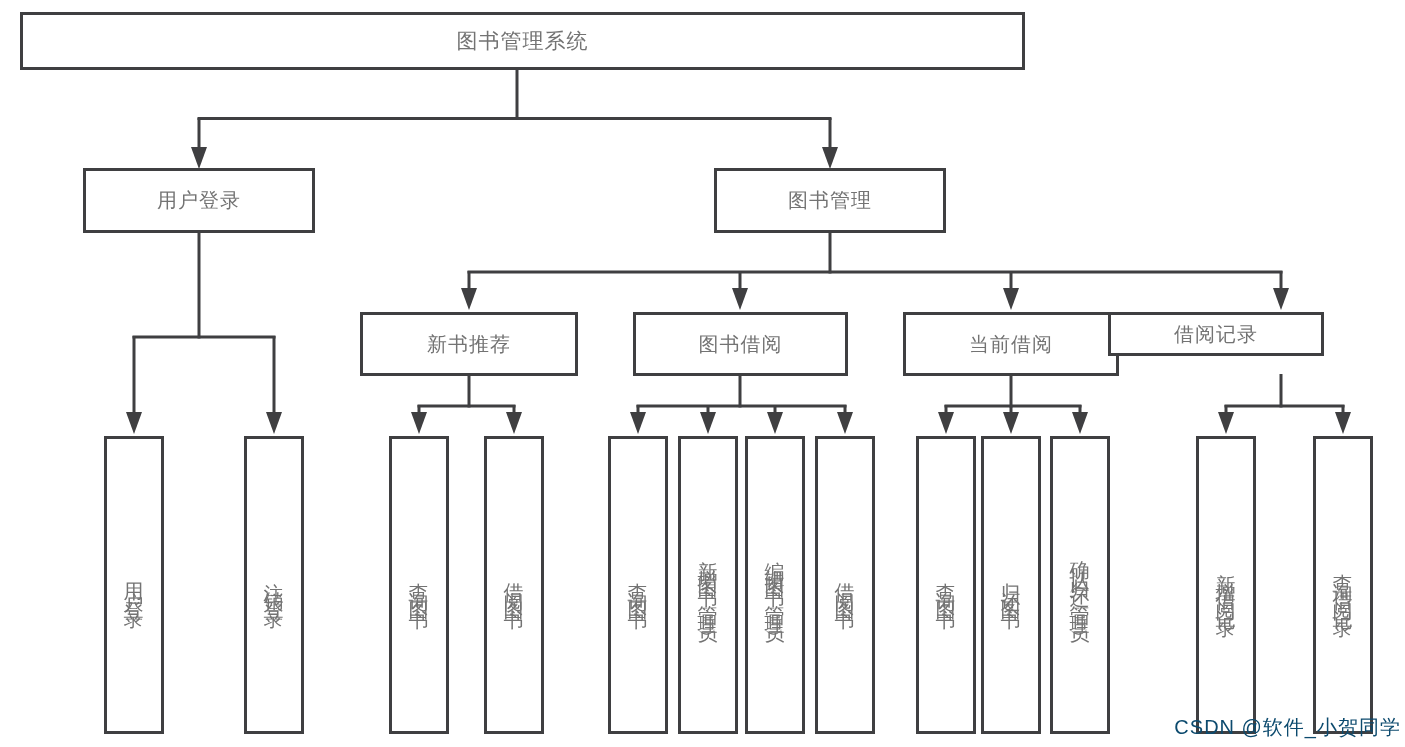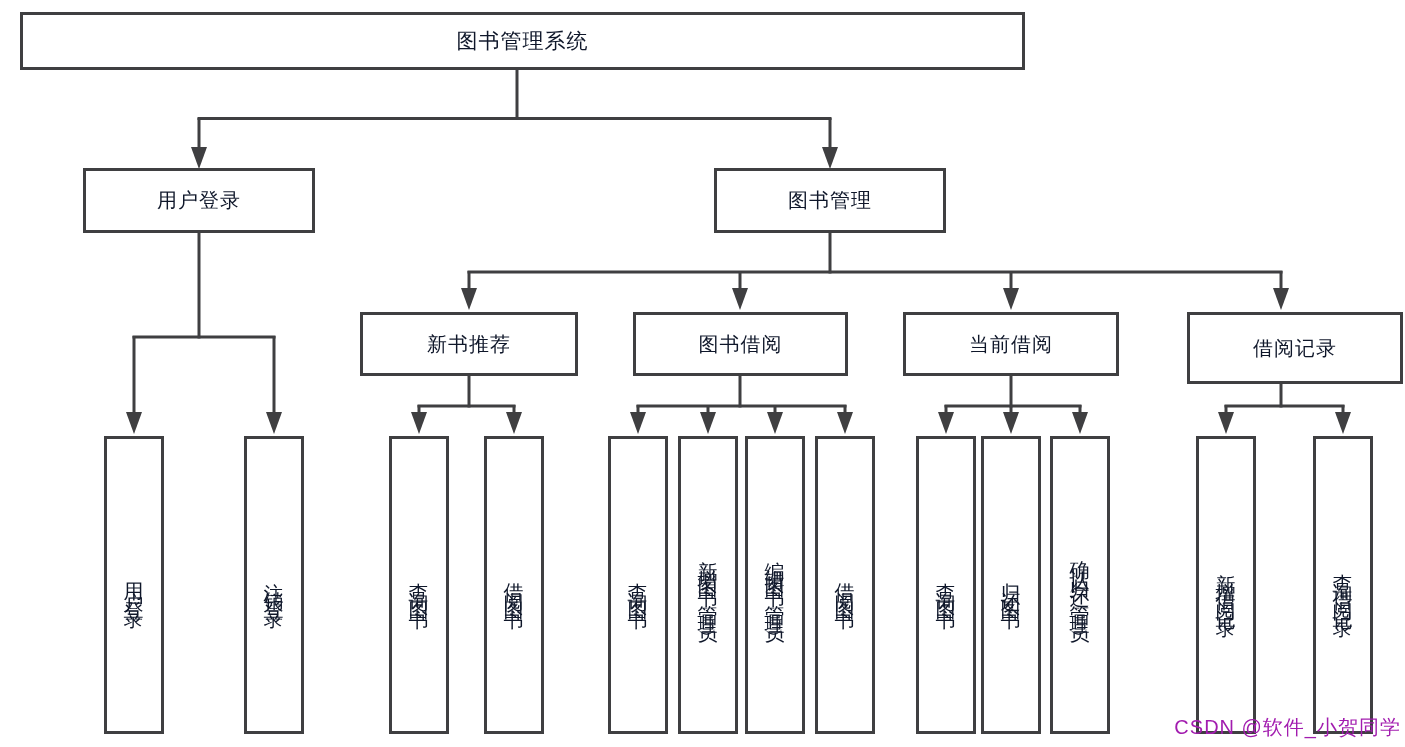--- a/index.html
+++ b/index.html
@@ -3,32 +3,32 @@
 <meta charset="utf-8">
 <style>
   html,body{margin:0;padding:0;background:#ffffff;}
   .canvas{
     position:relative;width:1405px;height:747px;background:#ffffff;
     font-family:"Liberation Sans",sans-serif;overflow:hidden;
   }
   svg.connectors{position:absolute;left:0;top:0;z-index:1;}
   .node{
     position:absolute;box-sizing:border-box;z-index:2;
-    border:3px solid #3f3f41;background:#ffffff;color:#0f172a;
+    border:3px solid #3f3f41;background:#ffffff;color:#737373;
     display:flex;align-items:center;justify-content:center;
   }
   .hbox{font-size:20px;letter-spacing:1px;white-space:nowrap;}
   .root{font-size:21px;}
   .vbox{
     writing-mode:vertical-rl;text-orientation:mixed;
     font-size:20px;letter-spacing:9px;line-height:1;
   }
   .watermark{
     position:absolute;right:4px;top:714px;z-index:5;
-    font-size:20px;color:#a21caf;letter-spacing:1px;white-space:nowrap;
+    font-size:20px;color:#0c4a6e;letter-spacing:1px;white-space:nowrap;
   }
 </style>
 </head>
 <body>
 
 <div class="canvas">
 
   <svg class="connectors" width="1405" height="747" viewBox="0 0 1405 747">
     <g stroke="#3f3f41" stroke-width="3" fill="none">
 
@@ -99,21 +99,21 @@
   </svg>
 
   <div class="node hbox root" style="left:20px;top:12px;width:1005px;height:58px">图书管理系统</div>
 
   <div class="node hbox" style="left:83px;top:168px;width:232px;height:65px">用户登录</div>
   <div class="node hbox" style="left:360px;top:312px;width:218px;height:64px">新书推荐</div>
 
   <div class="node hbox" style="left:714px;top:168px;width:232px;height:65px">图书管理</div>
   <div class="node hbox" style="left:633px;top:312px;width:215px;height:64px">图书借阅</div>
   <div class="node hbox" style="left:903px;top:312px;width:216px;height:64px">当前借阅</div>
-  <div class="node hbox" style="left:1187px;top:312px;width:216px;height:72px">借阅记录</div>
+  <div class="node hbox" style="left:1108px;top:312px;width:216px;height:44px">借阅记录</div>
 
   <div class="node vbox" style="left:104px;top:436px;width:60px;height:298px">用户登录</div>
   <div class="node vbox" style="left:244px;top:436px;width:60px;height:298px">注销登录</div>
 
   <div class="node vbox" style="left:389px;top:436px;width:60px;height:298px">查询图书</div>
   <div class="node vbox" style="left:484px;top:436px;width:60px;height:298px">借阅图书</div>
 
   <div class="node vbox" style="left:608px;top:436px;width:60px;height:298px">查询图书</div>
   <div class="node vbox" style="left:678px;top:436px;width:60px;height:298px">新增图书（管理员）</div>
   <div class="node vbox" style="left:745px;top:436px;width:60px;height:298px">编辑图书（管理员）</div>

